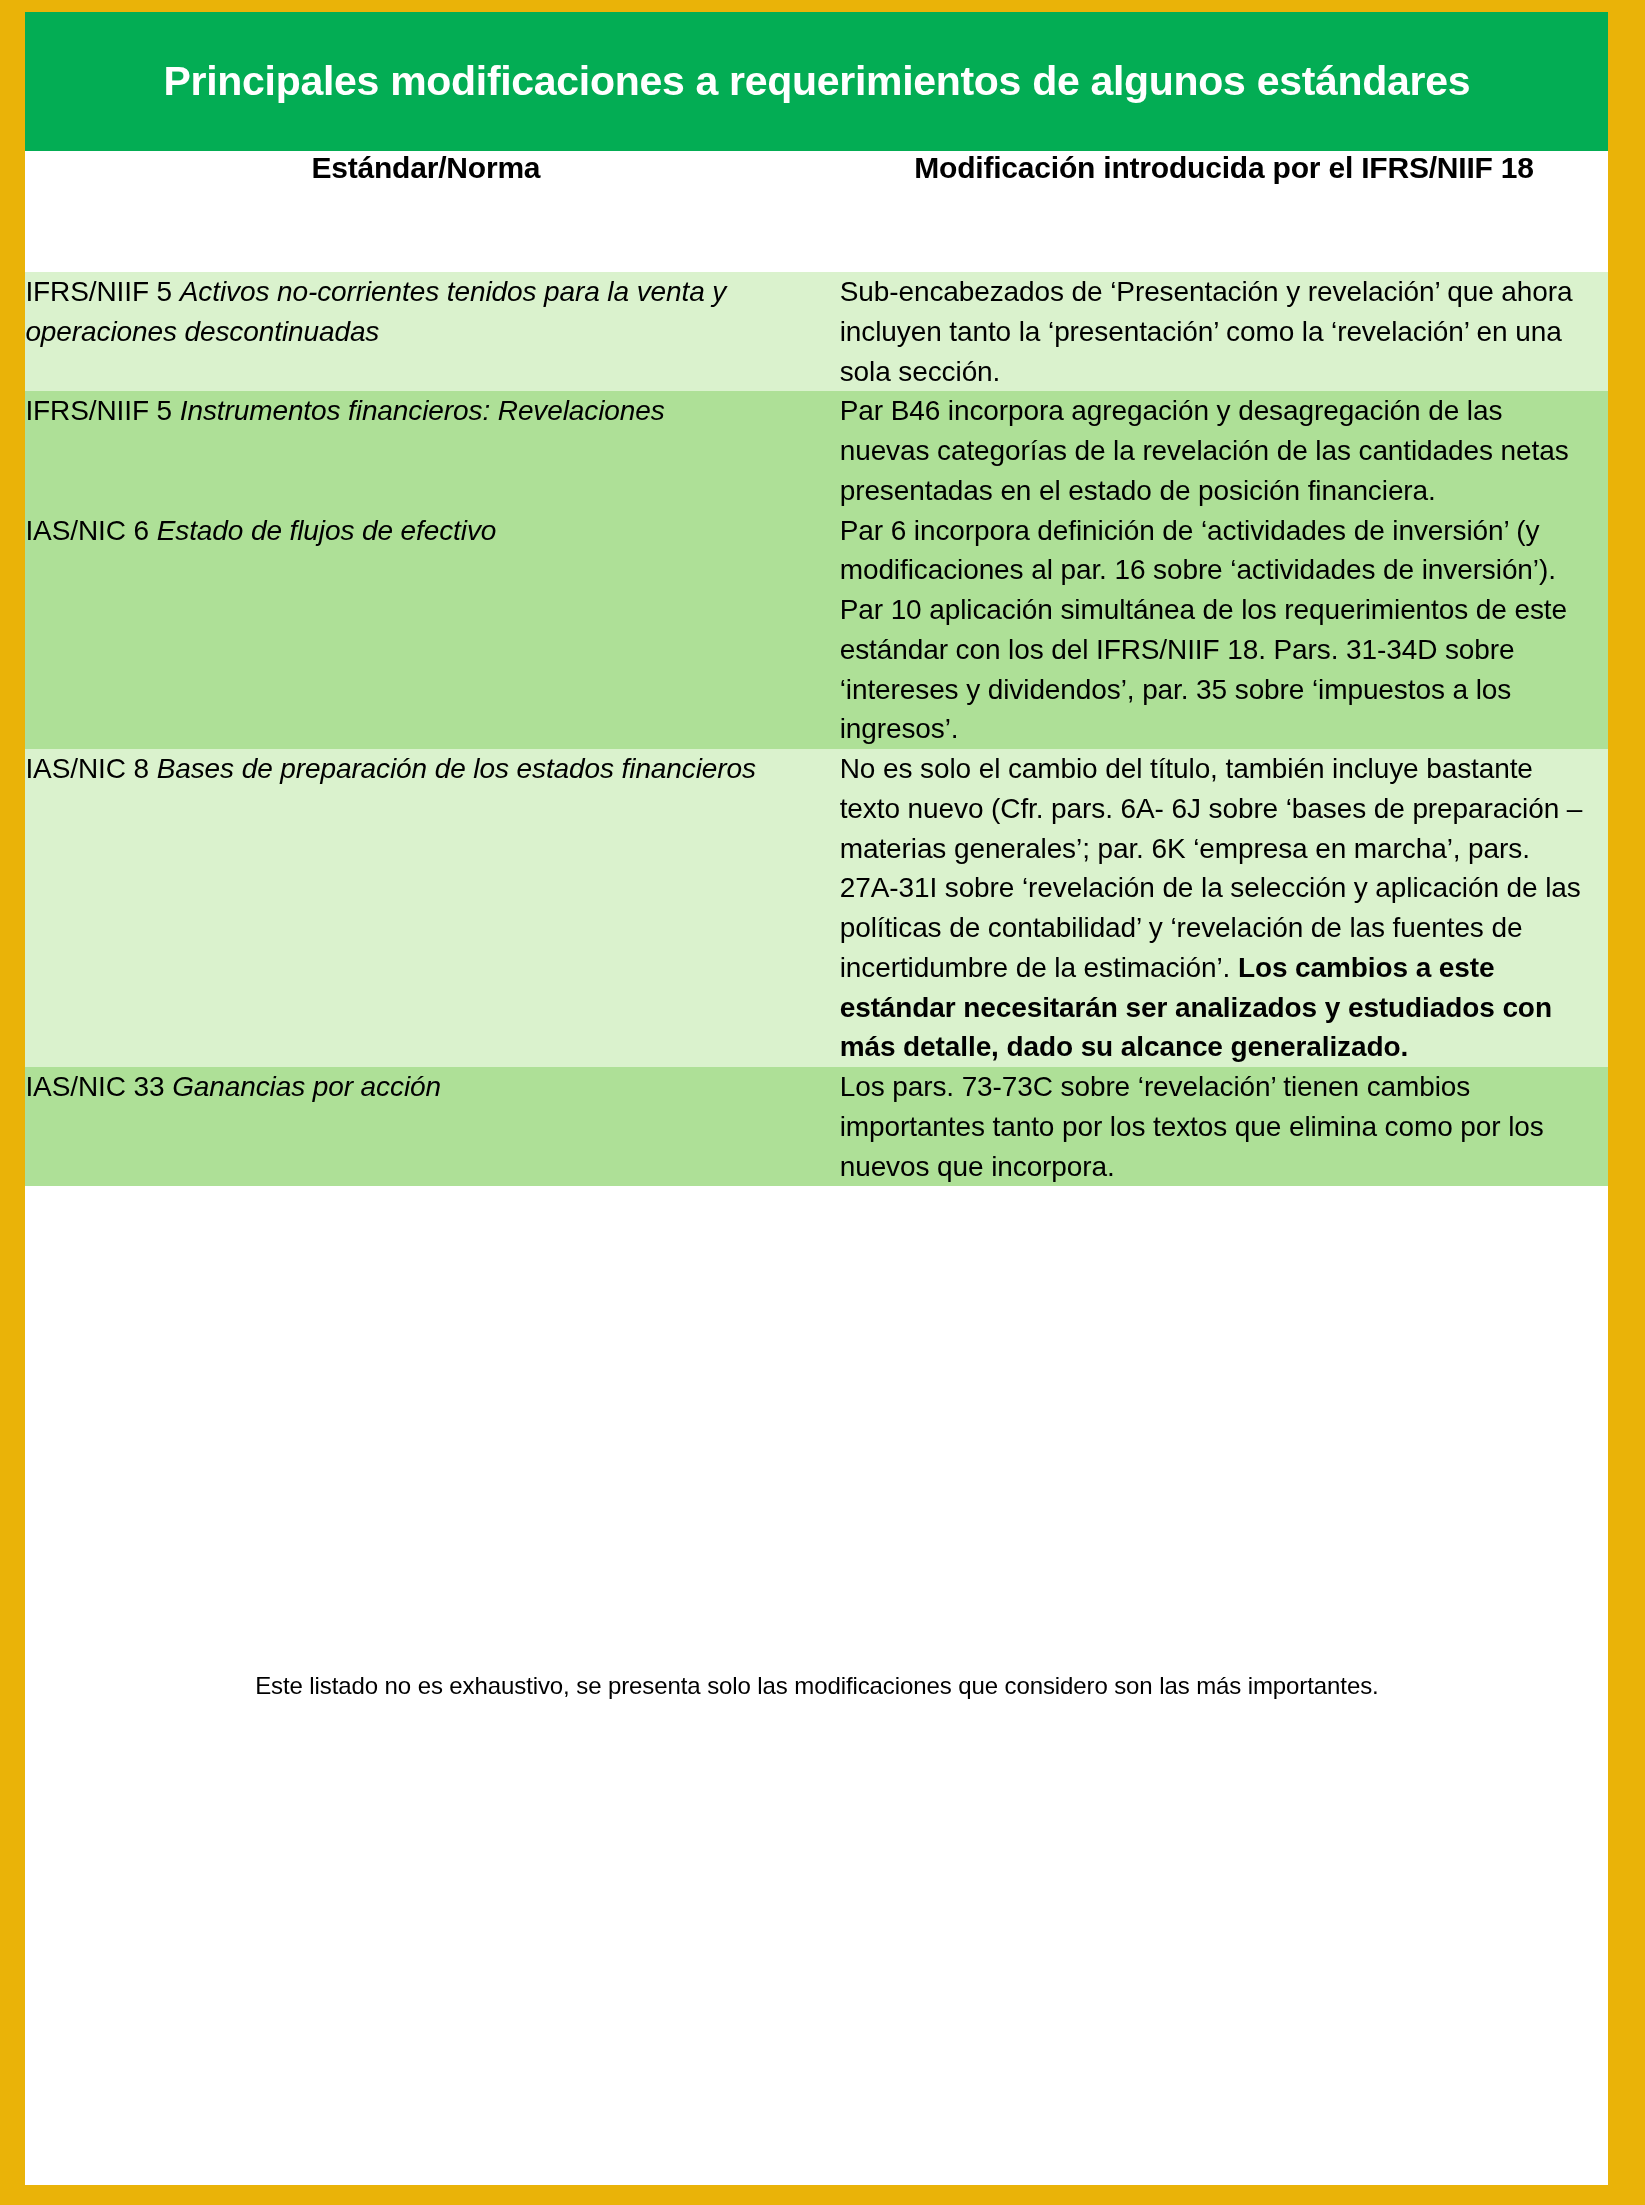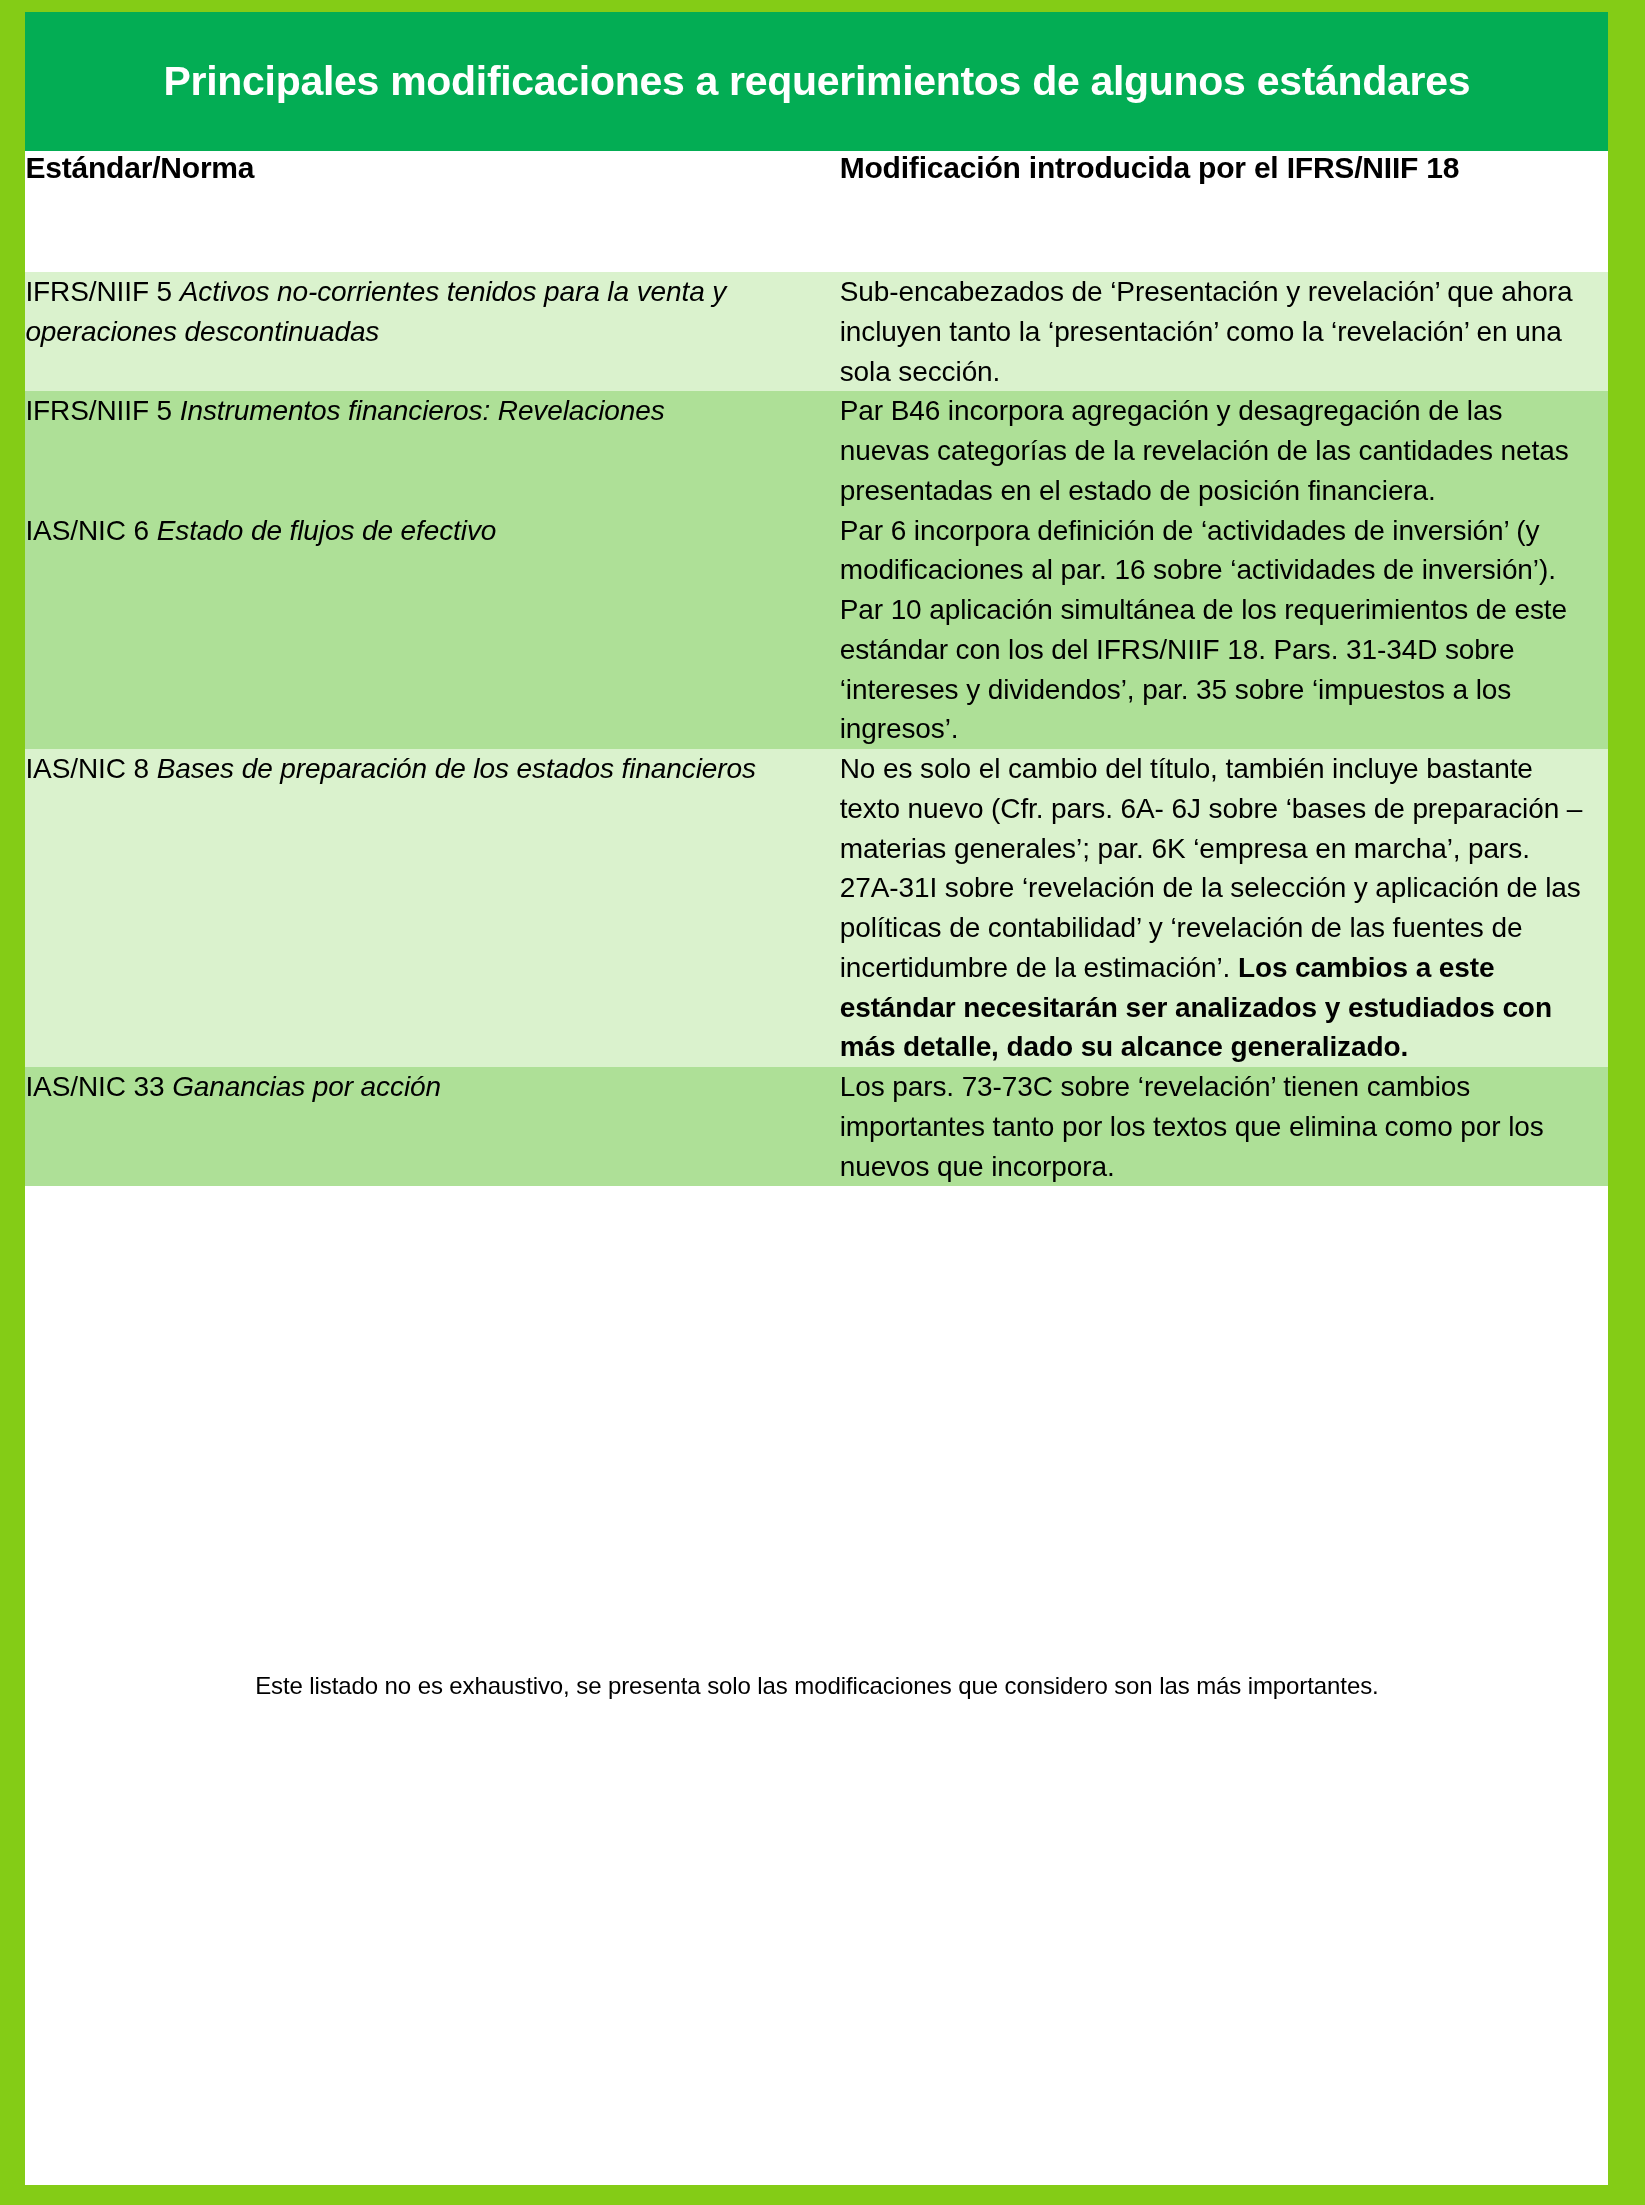--- a/index.html
+++ b/index.html
@@ -10,21 +10,21 @@
   }
   body {
     font-family: "Liberation Sans", sans-serif;
   }
 
   
   .page {
     position: relative;
     width: 1645px;
     height: 2205px;
-    background: #84cc16;
+    background: #eab308;
     box-sizing: border-box;
     overflow: hidden;
   }
 
   .sheet {
     position: absolute;
     left: 25.4px;
     top: 12px;
     width: 1583px;
     height: 2173px;
@@ -69,21 +69,21 @@
     padding: 0;
     border: 0;
   }
 
   
   .hdr-cell {
     background: #ffffff;
     height: 121px;
     box-sizing: border-box;
     padding: 41px 28px 0 28px;
-    text-align: left;
+    text-align: center;
   }
   .hdr-cell.right { padding-left: 13.3px; }
   .hdr-text {
     font-size: 30px;
     font-weight: bold;
     color: #000000;
     letter-spacing: -0.2px;
     line-height: 1.15;
   }
 

